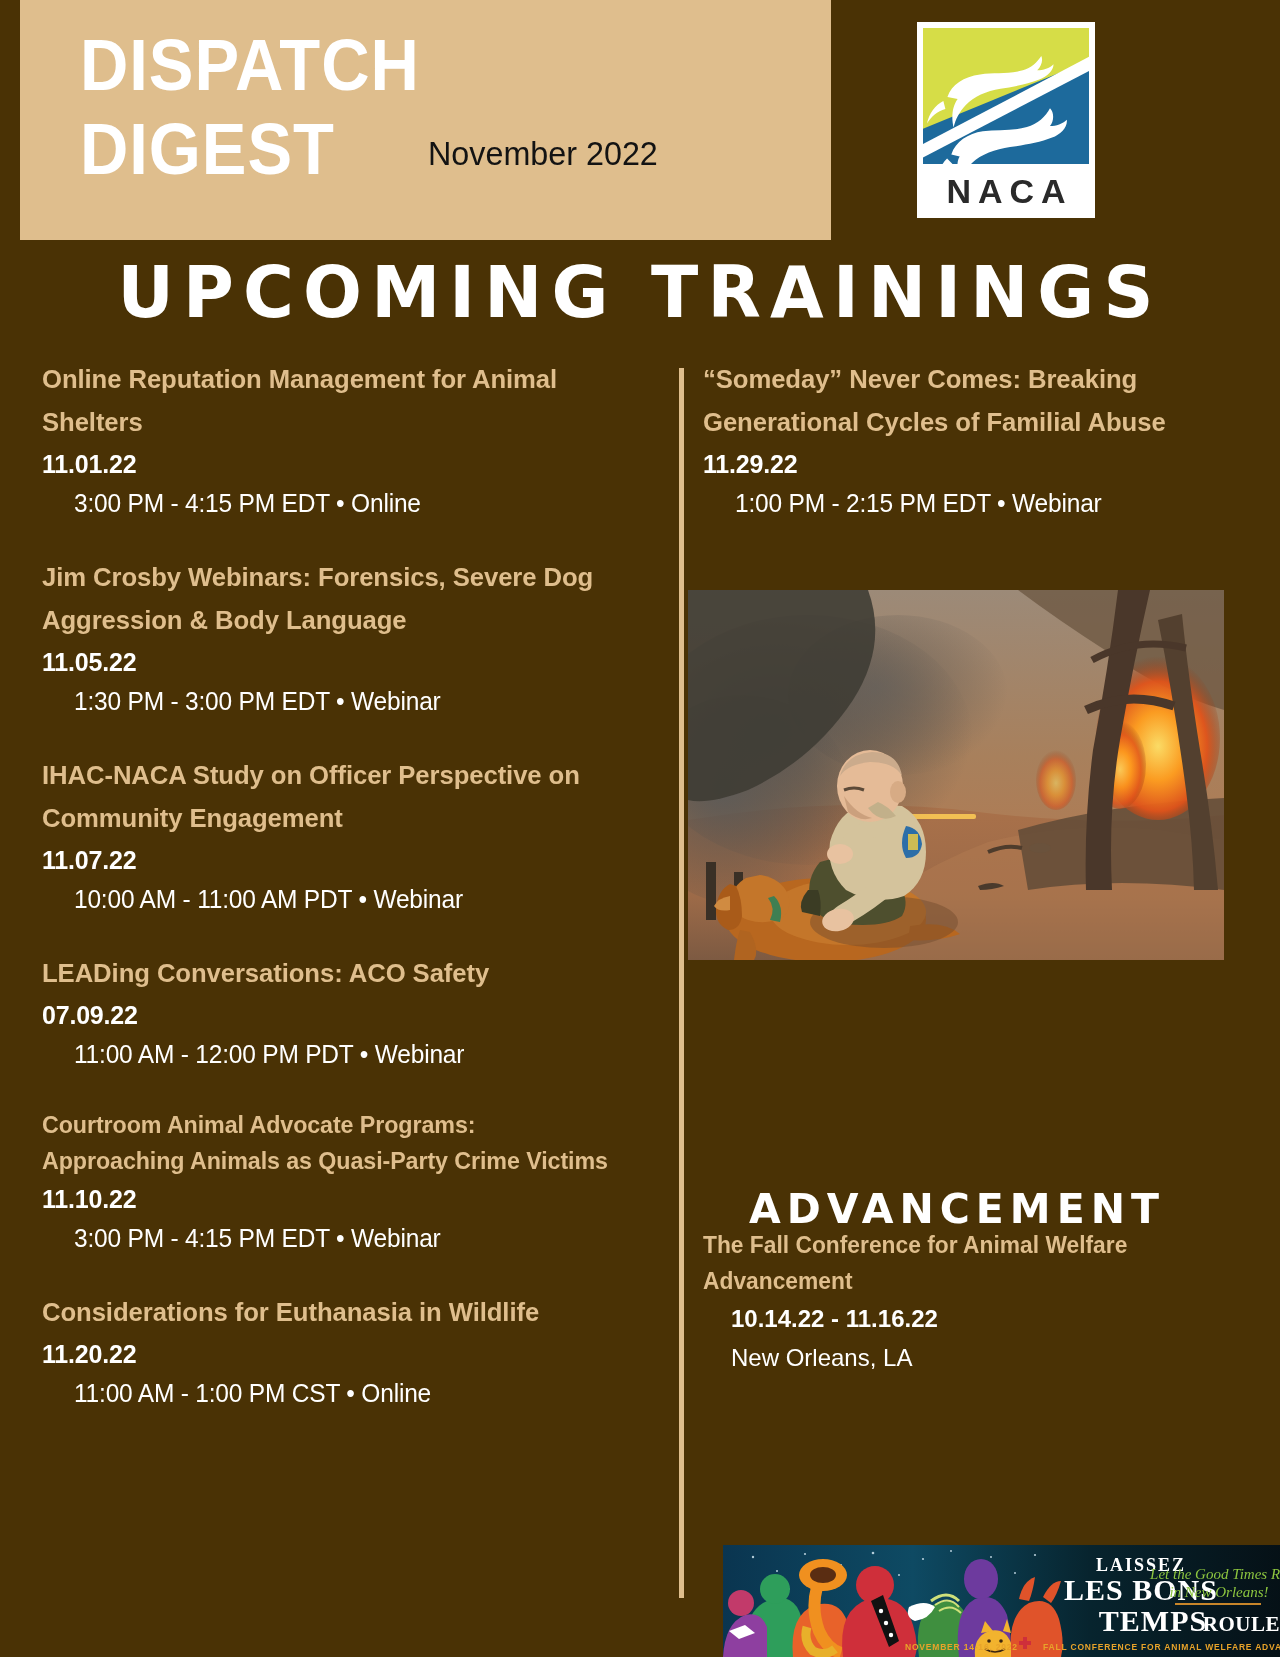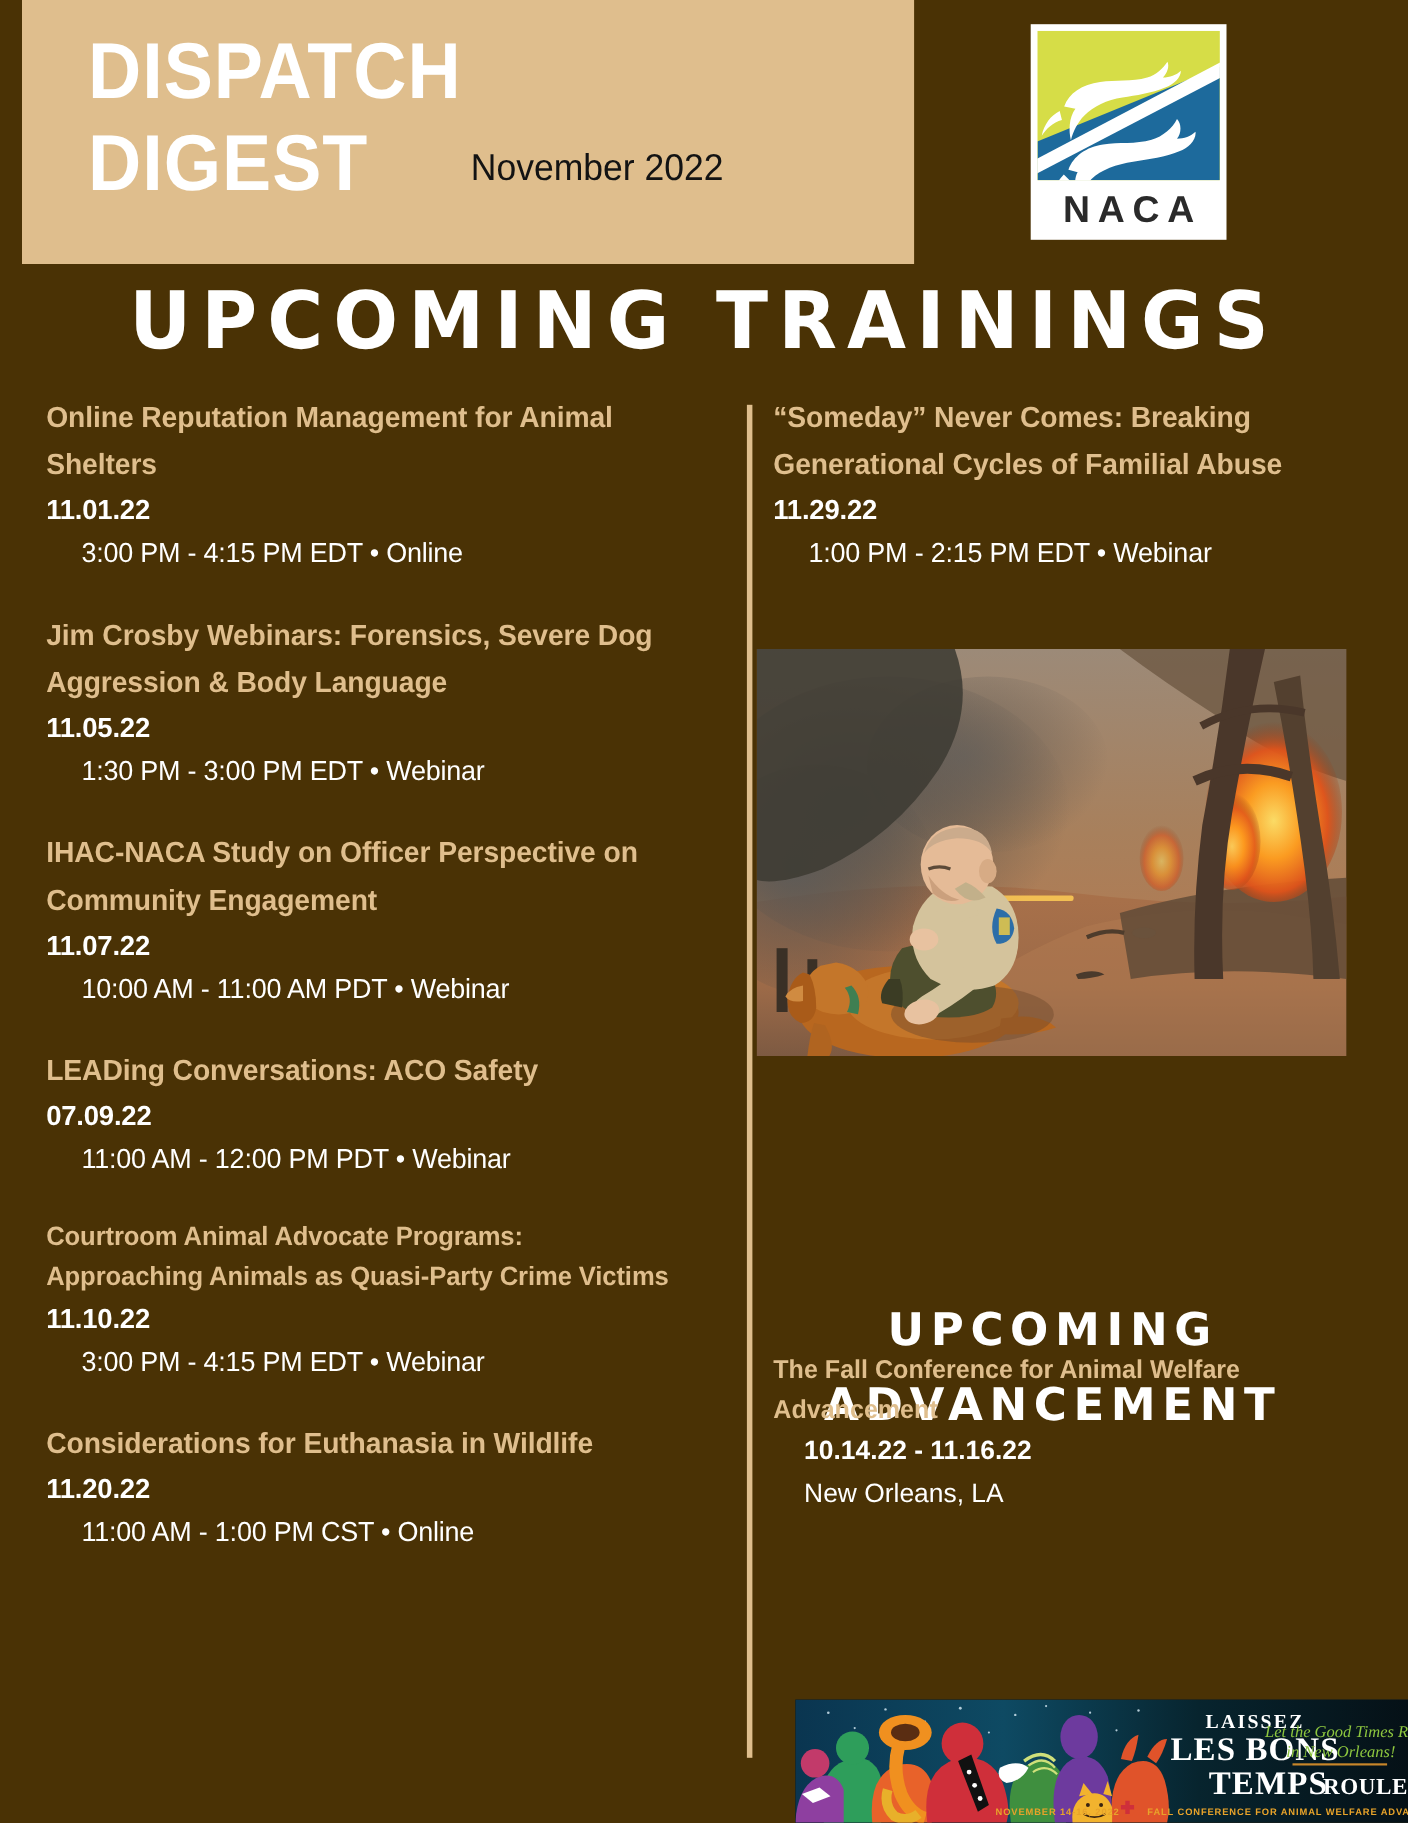--- a/index.html
+++ b/index.html
@@ -47,21 +47,21 @@
     font-weight: 400;
     letter-spacing: 0px;
     white-space: nowrap;
     transform: scaleX(0.95);
     transform-origin: left center;
   }
 
   
   .logo-wrap {
     position: absolute;
-    left: 937px; top: 22px;
+    left: 917px; top: 22px;
     width: 178px; height: 196px;
     background: #ffffff;
     padding: 6px 6px 0 6px;
   }
   .logo-art {
     position: relative;
     width: 166px; height: 136px;
     overflow: hidden;
   }
   .logo-top { position: absolute; inset: 0; background: #d6dd47; }
@@ -398,21 +398,20 @@
         <path d="M180 218 Q192 234 208 226 Q200 216 190 212 Z" fill="#c2b08a"></path>
       </g>
 
       <path d="M300 262 Q318 254 334 258" stroke="#4e3c2c" stroke-width="4" fill="none"></path>
       <ellipse cx="352" cy="258" rx="11" ry="5" fill="#6a523c"></ellipse>
       <path d="M290 296 Q306 290 316 296 Q304 300 292 300 Z" fill="#4a3a2c"></path>
     </svg>
   </div>
 
   <div class="conf-title">
-    <div>UPCOMING</div>
     <div>ADVANCEMENT</div>
   </div>
 
   <div class="conf-body">
     <div class="conf-name">The Fall Conference for Animal Welfare Advancement</div>
     <div class="conf-date">10.14.22 - 11.16.22</div>
     <div class="conf-loc">New Orleans, LA</div>
   </div>
 
   <div class="banner">

